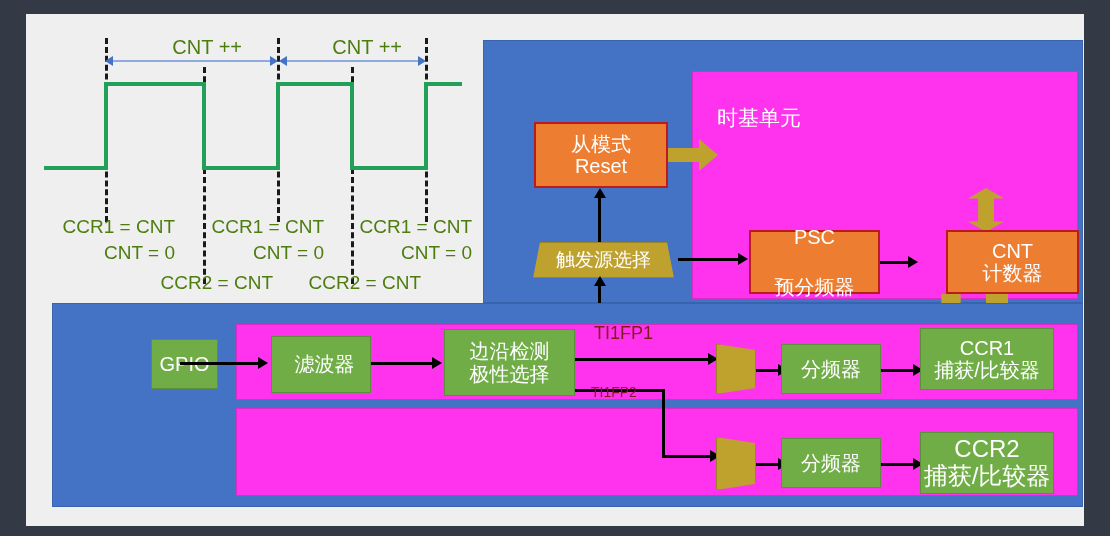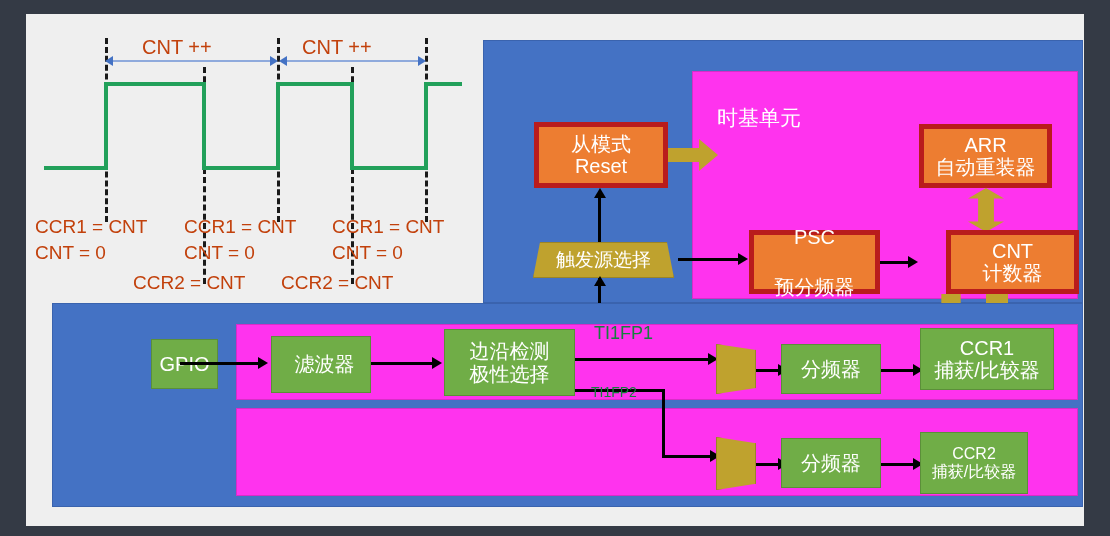--- a/index.html
+++ b/index.html
@@ -37,21 +37,21 @@
     position: absolute;
     display: flex;
     flex-direction: column;
     align-items: center;
     justify-content: center;
     color: #ffffff;
     line-height: 1.12;
     text-align: center;
     white-space: nowrap;
   }
-  .blk-orange { background: #ed7d31; border: 5px solid #b91c1c; }
+  .blk-orange { background: #ed7d31; border: 2px solid #b91c1c; }
   .blk-green  { background: #70ad47; border: 1px solid #5b8f39; }
 
   .trap-yellow {
     position: absolute;
     background: #bfa22e;
     border: 1px solid #9b8426;
     display: flex;
     align-items: center;
     justify-content: center;
     color: #ffffff;
@@ -99,21 +99,21 @@
     background: #bfa22e;
     clip-path: polygon(50% 0%, 100% 24%, 72% 24%, 72% 76%, 100% 76%, 50% 100%, 0% 76%, 28% 76%, 28% 24%, 0% 24%);
   }
   .fat-bar {
     position: absolute;
     background: #bfa22e;
   }
 
   .label-pink {
     position: absolute;
-    color: #15803d;
+    color: #7f1d1d;
     white-space: nowrap;
   }
   .panel-title {
     position: absolute;
     color: #ffffff;
     white-space: nowrap;
   }
 
   
   #wave-panel {
@@ -137,23 +137,23 @@
     border-right: 8px solid #4472c4;
   }
   .cnt-arrow-r {
     position: absolute; width: 0; height: 0;
     border-top: 5px solid transparent;
     border-bottom: 5px solid transparent;
     border-left: 8px solid #4472c4;
   }
   .wave-text {
     position: absolute;
-    color: #c2410c;
-    white-space: nowrap;
-    text-align: left;
+    color: #4d7c0f;
+    white-space: nowrap;
+    text-align: right;
   }
 </style>
 </head>
 <body>
 
 <div id="root">
   <div id="canvas">
 
     <div class="blue-panel" style="left:457px; top:26px; width:600px; height:263px;"></div>
 
@@ -173,24 +173,20 @@
 
     <div class="vline" style="left:572px; top:182px; height:46px;"></div>
     <div class="arrowhead-u" style="left:568px; top:174px;"></div>
 
     <div class="vline" style="left:572px; top:264px; height:88px;"></div>
     <div class="arrowhead-u" style="left:568px; top:262px;"></div>
 
     <div class="hline" style="left:652px; top:244px; width:64px;"></div>
     <div class="arrowhead-r" style="left:712px; top:239px;"></div>
 
-    <div class="blk blk-orange" style="left:893px; top:110px; width:133px; height:64px; font-size:20px;">
-      <span>ARR</span>
-      <span>自动重装器</span>
-    </div>
 
     <div class="fat-arrow-ud" style="left:942px; top:174px; width:36px; height:44px;"></div>
 
     <div class="blk blk-orange" style="left:723px; top:216px; width:131px; height:64px; font-size:20px;gap:28px;">
       <span>PSC</span>
       <span>预分频器</span>
     </div>
 
     <div class="hline" style="left:854px; top:247px; width:32px;"></div>
     <div class="arrowhead-r" style="left:882px; top:242px;"></div>
@@ -256,21 +252,21 @@
     <div class="mux" style="left:690px; top:423px; width:40px; height:53px;"></div>
     <div class="hline" style="left:730px; top:449px; width:27px;"></div>
     <div class="arrowhead-r" style="left:752px; top:444px;"></div>
 
     <div class="blk blk-green" style="left:755px; top:424px; width:100px; height:50px; font-size:20px;">
       <span>分频器</span>
     </div>
     <div class="hline" style="left:855px; top:449px; width:38px;"></div>
     <div class="arrowhead-r" style="left:887px; top:444px;"></div>
 
-    <div class="blk blk-green" style="left:894px; top:418px; width:108px; height:62px; font-size:16px;">
+    <div class="blk blk-green" style="left:894px; top:418px; width:134px; height:62px; font-size:24px;">
       <span>CCR2</span>
       <span>捕获/比较器</span>
     </div>
 
     <div id="wave-panel">
 
       <div class="dash-v" style="left:79px; top:24px; height:184px;"></div>
       <div class="dash-v" style="left:177px; top:53px; height:217px;"></div>
       <div class="dash-v" style="left:251px; top:24px; height:184px;"></div>
       <div class="dash-v" style="left:325px; top:53px; height:217px;"></div>

